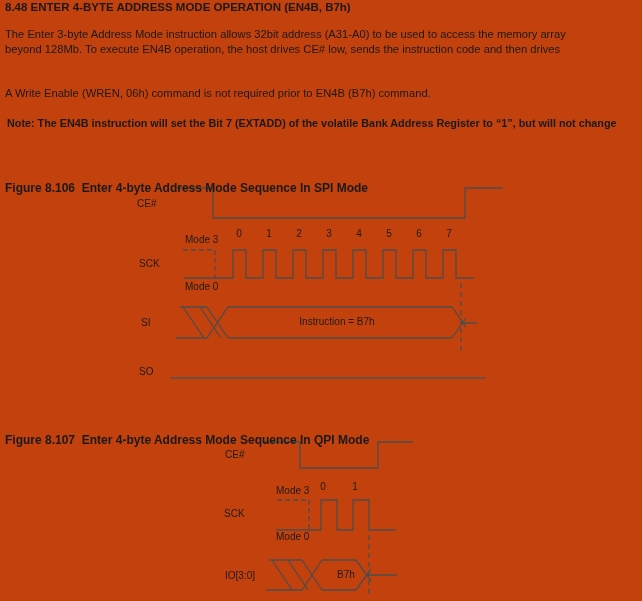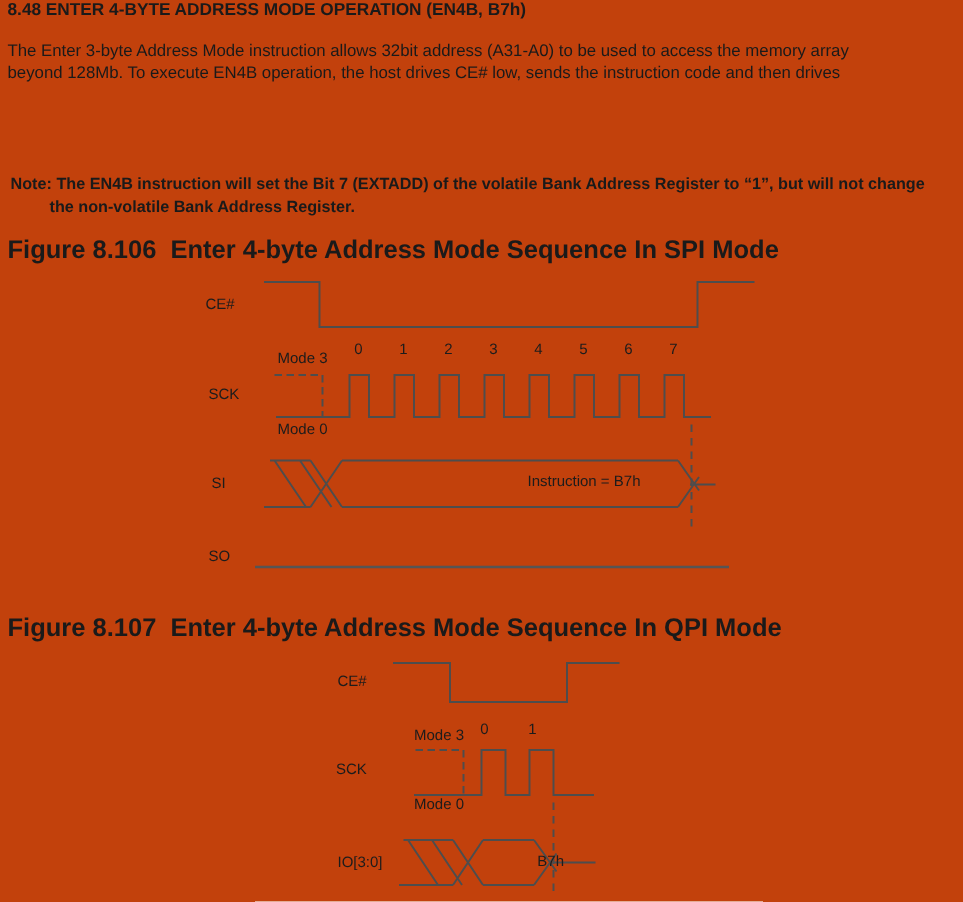--- a/index.html
+++ b/index.html
@@ -4,24 +4,24 @@
 <style>
   html,body{margin:0;padding:0;background:#fff;}
   .page{
     position:relative;width:642px;height:601px;background:#c2410c;
     font-family:Liberation Sans, sans-serif;color:#1a1a1a;overflow:hidden;
   }
   .t{position:absolute;white-space:pre;line-height:1.1;}
   .title{font-size:11.5px;font-weight:bold;}
   .body-line{font-size:11.2px;}
   .note-line{font-size:10.8px;font-weight:bold;}
-  .figcap{font-size:17px;font-weight:bold;}
+  .figcap{font-size:12px;font-weight:bold;margin-top:24px;}
   .sig{font-size:10px;color:#1c1c1c;}
   .num{font-size:10px;color:#1c1c1c;width:12px;text-align:center;}
-  .buslab{font-size:10px;color:#1c1c1c;text-align:right;}
+  .buslab{font-size:10px;color:#1c1c1c;text-align:center;}
   svg.wave{position:absolute;left:0;top:0;pointer-events:none;}
   svg.wave path{fill:none;stroke:#4d4d4d;stroke-width:1.3;}
   svg.wave path.dash{stroke-dasharray:5,3;}
   svg.wave path.ldash{stroke-dasharray:5,4;}
   svg.wave path.thick{stroke-width:1.7;stroke:#555;}
 </style>
 </head>
 <body>
 
 <div class="page">
@@ -50,23 +50,23 @@
              M322,560 H356 M322,590 H356
              M356,560 L371,581 M356,590 L371,569
              M368,575 H397"></path>
   </svg>
 
   <div class="t title" style="left:5px;top:1px">8.48 ENTER 4-BYTE ADDRESS MODE OPERATION (EN4B, B7h)</div>
 
   <div class="t body-line" style="left:5px;top:28px">The Enter 3-byte Address Mode instruction allows 32bit address (A31-A0) to be used to access the memory array</div>
   <div class="t body-line" style="left:5px;top:43px">beyond 128Mb. To execute EN4B operation, the host drives CE# low, sends the instruction code and then drives</div>
 
+  <div class="t body-line" style="left:5px;top:87px">A Write Enable (WREN, 06h) command is not required prior to EN4B (B7h) command.</div>
 
   <div class="t note-line" style="left:7px;top:118px">Note: The EN4B instruction will set the Bit 7 (EXTADD) of the volatile Bank Address Register to “1”, but will not change</div>
-  <div class="t note-line" style="left:33px;top:133px">the non-volatile Bank Address Register.</div>
 
   <div class="t figcap" style="left:5px;top:158px">Figure 8.106  Enter 4-byte Address Mode Sequence In SPI Mode</div>
 
   <div class="t sig" style="left:137px;top:198px">CE#</div>
   <div class="t sig" style="left:185px;top:234px">Mode 3</div>
   <div class="t num" style="left:233px;top:228px">0</div>
   <div class="t num" style="left:263px;top:228px">1</div>
   <div class="t num" style="left:293px;top:228px">2</div>
   <div class="t num" style="left:323px;top:228px">3</div>
   <div class="t num" style="left:353px;top:228px">4</div>

